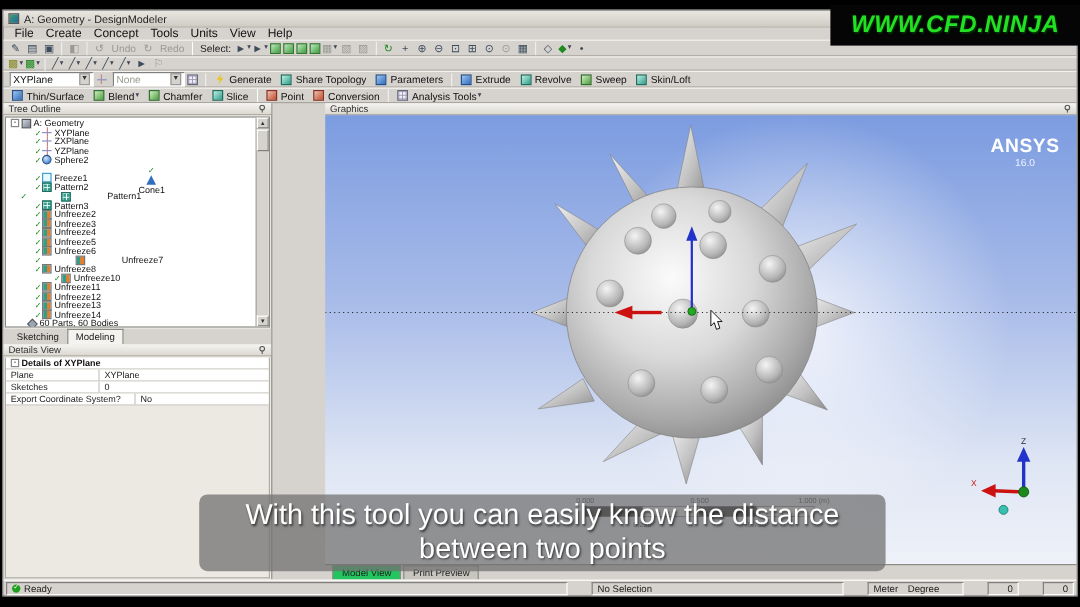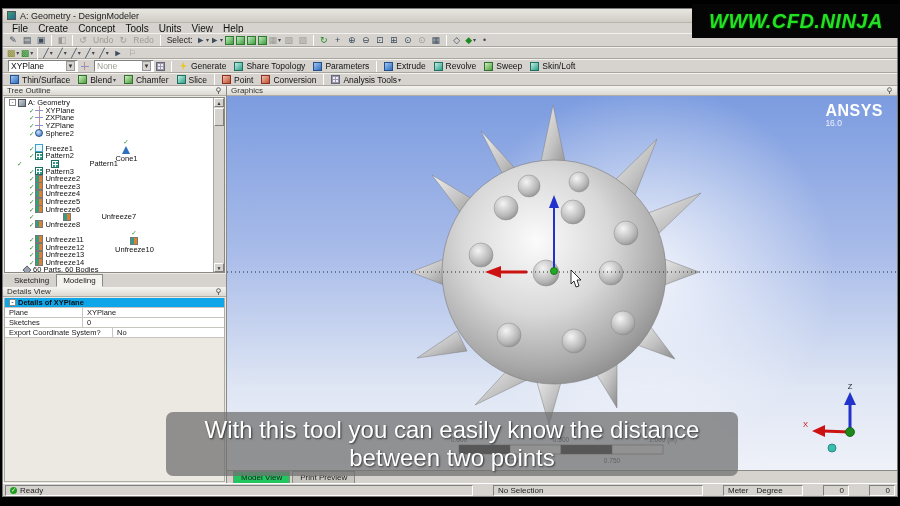--- a/index.html
+++ b/index.html
@@ -81,32 +81,32 @@
   .sdown { position:absolute; bottom:0; width:100%; }
   .sthumb { position:absolute; top:10px; width:100%; height:18px; background:#d6d3ce;
     border:1px solid; border-color:#fff #808080 #808080 #fff; }
 
   .ltabs { height:13px; display:flex; align-items:flex-end; background:#d6d3ce; padding-left:4px; font-size:8px; }
   .ltab { padding:1px 6px; color:#222; border:1px solid transparent; }
   .ltab.active { background:#f4f3f0; border:1px solid #8a8a84; border-bottom:1px solid #f4f3f0; }
 
   .dview { flex:1; background:#ece9e2; margin:1px; border:1px solid #b0ada6; border-top:none; overflow:hidden; }
   .drow { display:flex; height:10px; font-size:7.5px; border-bottom:1px solid #c8c5be; background:#fff; align-items:center; }
-  .dgroup { background:#0ea5e9; font-weight:bold; color:#111; padding-left:2px; }
+  .dgroup { background:#ffffff; font-weight:bold; color:#111; padding-left:2px; }
   .dlabel { width:78px; flex:none; padding-left:4px; color:#222; border-right:1px solid #c8c5be;
     white-space:nowrap; overflow:visible; }
   .dvalue { flex:1; padding-left:4px; color:#222; white-space:nowrap; }
 
-  .right { flex:1; display:flex; flex-direction:column; min-width:0; }
+  .right { flex:1; display:flex; flex-direction:column; min-width:0;padding-left:44px; }
   .viewport { position:relative; flex:1; overflow:hidden;
     background:
       radial-gradient(circle at 63% 47%, rgba(255,255,255,0.8), rgba(255,255,255,0) 40%),
       linear-gradient(180deg,#7c9ce0 0%, #a9bce9 42%, #dfe6f4 78%, #eef1f8 100%); }
   .svg-scene { position:absolute; inset:0; }
-  .ansys { position:absolute; right:14px; top:6px; text-align:left; color:#fff; }
+  .ansys { position:absolute; right:14px; top:18px; text-align:center; color:#fff; }
   .ansys .a1 { font-size:16px; font-weight:bold; letter-spacing:0.5px; }
   .ansys .a2 { font-size:8.5px; color:#eef2ff; margin-top:-2px; }
 
   .vtabs { height:13px; background:#d6d3ce; border-top:1px solid #8a8a84; display:flex; align-items:flex-end;
     padding-left:6px; font-size:8px; }
   .vtab { padding:1px 7px; border:1px solid #8a8a84; border-bottom:none; background:#c8c5be; color:#222; margin-right:2px; }
   .vtab.active { background:#22c55e; }
 
   .statusbar { height:13px; background:#d6d3ce; border-top:1px solid #fff; display:flex; align-items:center;
     font-size:8px; color:#222; padding:0 2px; gap:20px; }
@@ -367,21 +367,21 @@
           <div class="trow" style="padding-left:24px;gap:28px;">
               <span class="chk"></span>
               <span class="ti ic-unfreeze"></span>
               <span>Unfreeze7</span>
             </div>
           <div class="trow" style="padding-left:24px;">
               <span class="chk"></span>
               <span class="ti ic-unfreeze"></span>
               <span>Unfreeze8</span>
             </div>
-          <div class="trow" style="padding-left:40px;flex-direction:column;">
+          <div class="trow" style="padding-left:40px;">
               <span class="chk"></span>
               <span class="ti ic-unfreeze"></span>
               <span>Unfreeze10</span>
             </div>
           <div class="trow" style="padding-left:24px;">
               <span class="chk"></span>
               <span class="ti ic-unfreeze"></span>
               <span>Unfreeze11</span>
             </div>
           <div class="trow" style="padding-left:24px;">

